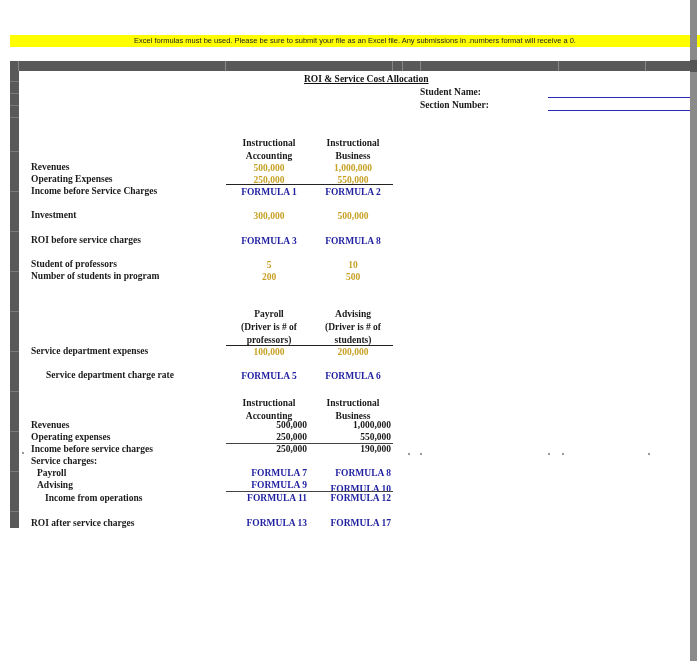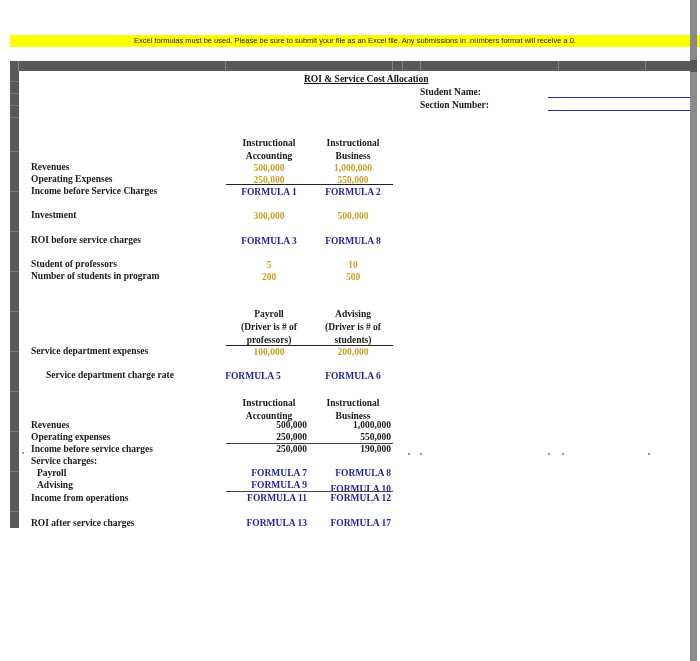--- a/index.html
+++ b/index.html
@@ -106,21 +106,21 @@
     <div>Advising</div>
     <div>(Driver is # of</div>
     <div>students)</div>
   </div>
 <div class="hr" style="left:226px;top:345px;width:167px"></div>
 <div class="t" style="left:31px;top:346px">Service department expenses</div>
 <div class="c1 gold" style="left:229px;top:346px">100,000</div>
 <div class="c1 gold" style="left:313px;top:346px">200,000</div>
 
 <div class="t" style="left:46px;top:370px">Service department charge rate</div>
-<div class="c1 blue" style="left:213px;top:370px">FORMULA 5</div>
+<div class="c1 blue" style="left:229px;top:370px">FORMULA 5</div>
 <div class="c1 blue" style="left:313px;top:370px">FORMULA 6</div>
 
 <div class="c1 blk" style="left:229px;top:397px">
     <div>Instructional</div>
     <div>Accounting</div>
   </div>
 <div class="c1 blk" style="left:313px;top:397px">
     <div>Instructional</div>
     <div>Business</div>
   </div>
@@ -143,19 +143,19 @@
 <div class="dot" style="left:648px;top:453px"></div>
 
 <div class="t" style="left:31px;top:456px">Service charges:</div>
 <div class="t" style="left:37px;top:468px">Payroll</div>
 <div class="r1 blue" style="left:229px;width:78px;top:468px">FORMULA 7</div>
 <div class="r1 blue" style="left:313px;width:78px;top:468px">FORMULA 8</div>
 <div class="t" style="left:37px;top:480px">Advising</div>
 <div class="r1 blue" style="left:229px;width:78px;top:480px">FORMULA 9</div>
 <div class="r1 blue" style="left:313px;width:78px;top:484px">FORMULA 10</div>
 <div class="hr2" style="left:226px;top:491px;width:167px"></div>
-<div class="t" style="left:31px;top:493px">Income from operations</div>
+<div class="t" style="left:45px;top:493px">Income from operations</div>
 <div class="r1 blue" style="left:229px;width:78px;top:493px">FORMULA 11</div>
 <div class="r1 blue" style="left:313px;width:78px;top:493px">FORMULA 12</div>
 
 <div class="t" style="left:31px;top:518px">ROI after service charges</div>
 <div class="r1 blue" style="left:229px;width:78px;top:518px">FORMULA 13</div>
 <div class="r1 blue" style="left:313px;width:78px;top:518px">FORMULA 17</div>
 
 </body></html>

